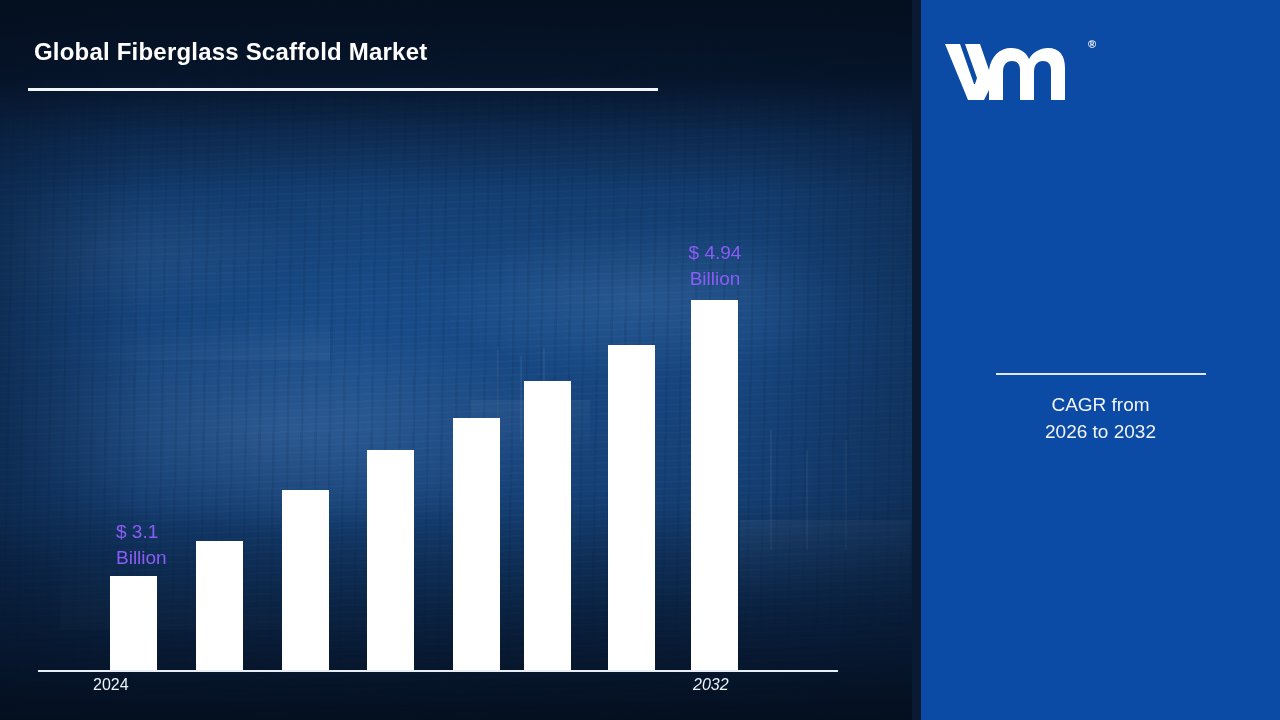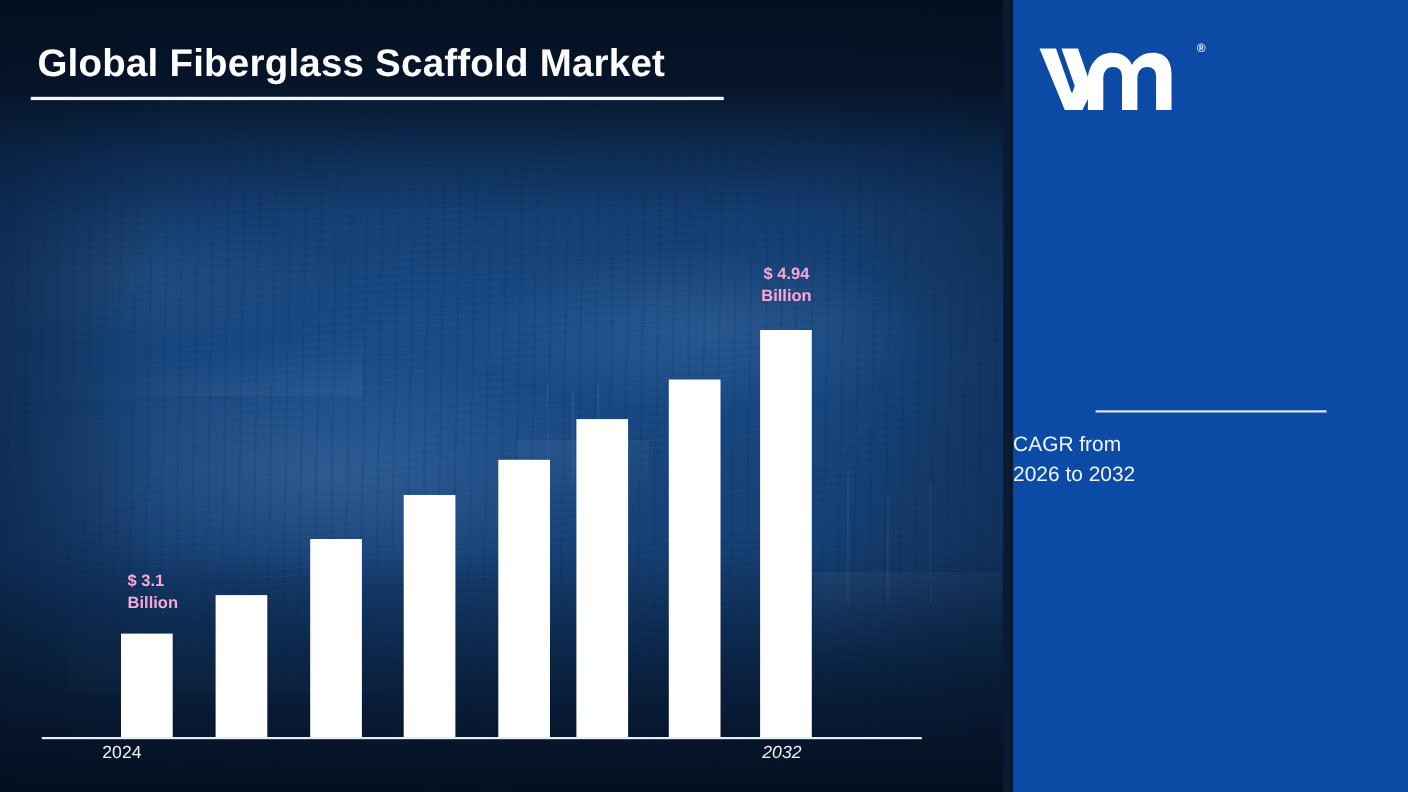--- a/index.html
+++ b/index.html
@@ -65,21 +65,21 @@
     position: absolute; inset: 0;
     background:
       linear-gradient(180deg, rgba(4,14,30,.97) 0%, rgba(5,18,38,.92) 11%, rgba(8,30,62,.62) 19%, rgba(12,45,92,.30) 27%, rgba(14,55,110,.16) 40%, rgba(12,48,98,.26) 70%, rgba(6,22,46,.72) 88%, rgba(4,14,30,.94) 100%),
       linear-gradient(90deg, rgba(4,16,34,.55) 0%, rgba(4,16,34,.12) 16%, rgba(4,16,34,0) 40%, rgba(4,16,34,.10) 82%, rgba(4,16,34,.45) 100%);
   }
 
   
   .title {
     position: absolute;
     left: 34px; top: 38px;
-    font-size: 35px;
+    font-size: 24px;
     font-weight: bold;
     color: #ffffff;
     letter-spacing: .2px;
     white-space: nowrap;
     text-align: right;
   }
   .title-rule {
     position: absolute;
     left: 28px; top: 88px;
     width: 630px; height: 3px;
@@ -99,23 +99,23 @@
     background: #e8eef6;
   }
   .bar {
     position: absolute;
     bottom: 50px;              
     width: 47px;
     background: #ffffff;
   }
   .bar-label {
     position: absolute;
-    color: #f9a8d4;
-    font-size: 15px;
-    font-weight: bold;
+    color: #8b5cf6;
+    font-size: 19px;
+    font-weight: normal;
     line-height: 1.35;
     text-align: center;
     white-space: pre-line;
   }
   .bar-label.first { left: 92px; top: 519px; width: 86px; text-align: left; margin-left: 24px; }
   .bar-label.last  { left: 655px; top: 240px; width: 120px; }
 
   .tick {
     position: absolute;
     top: 676px;
@@ -179,21 +179,21 @@
   .cagr-rule {
     position: absolute;
     left: 75px; top: 373px;
     width: 210px; height: 2px;
     background: #dfe9f6;
   }
   .cagr-caption {
     position: absolute;
     left: 0; top: 392px;
     width: 359px;
-    text-align: left;
+    text-align: center;
     color: #f1f5fb;
     font-size: 19px;
     line-height: 1.42;
     white-space: pre-line;
   }
   .source {
     position: absolute;
     left: 15px; top: 641px;
     width: 344px;
     color: #ffffff;

